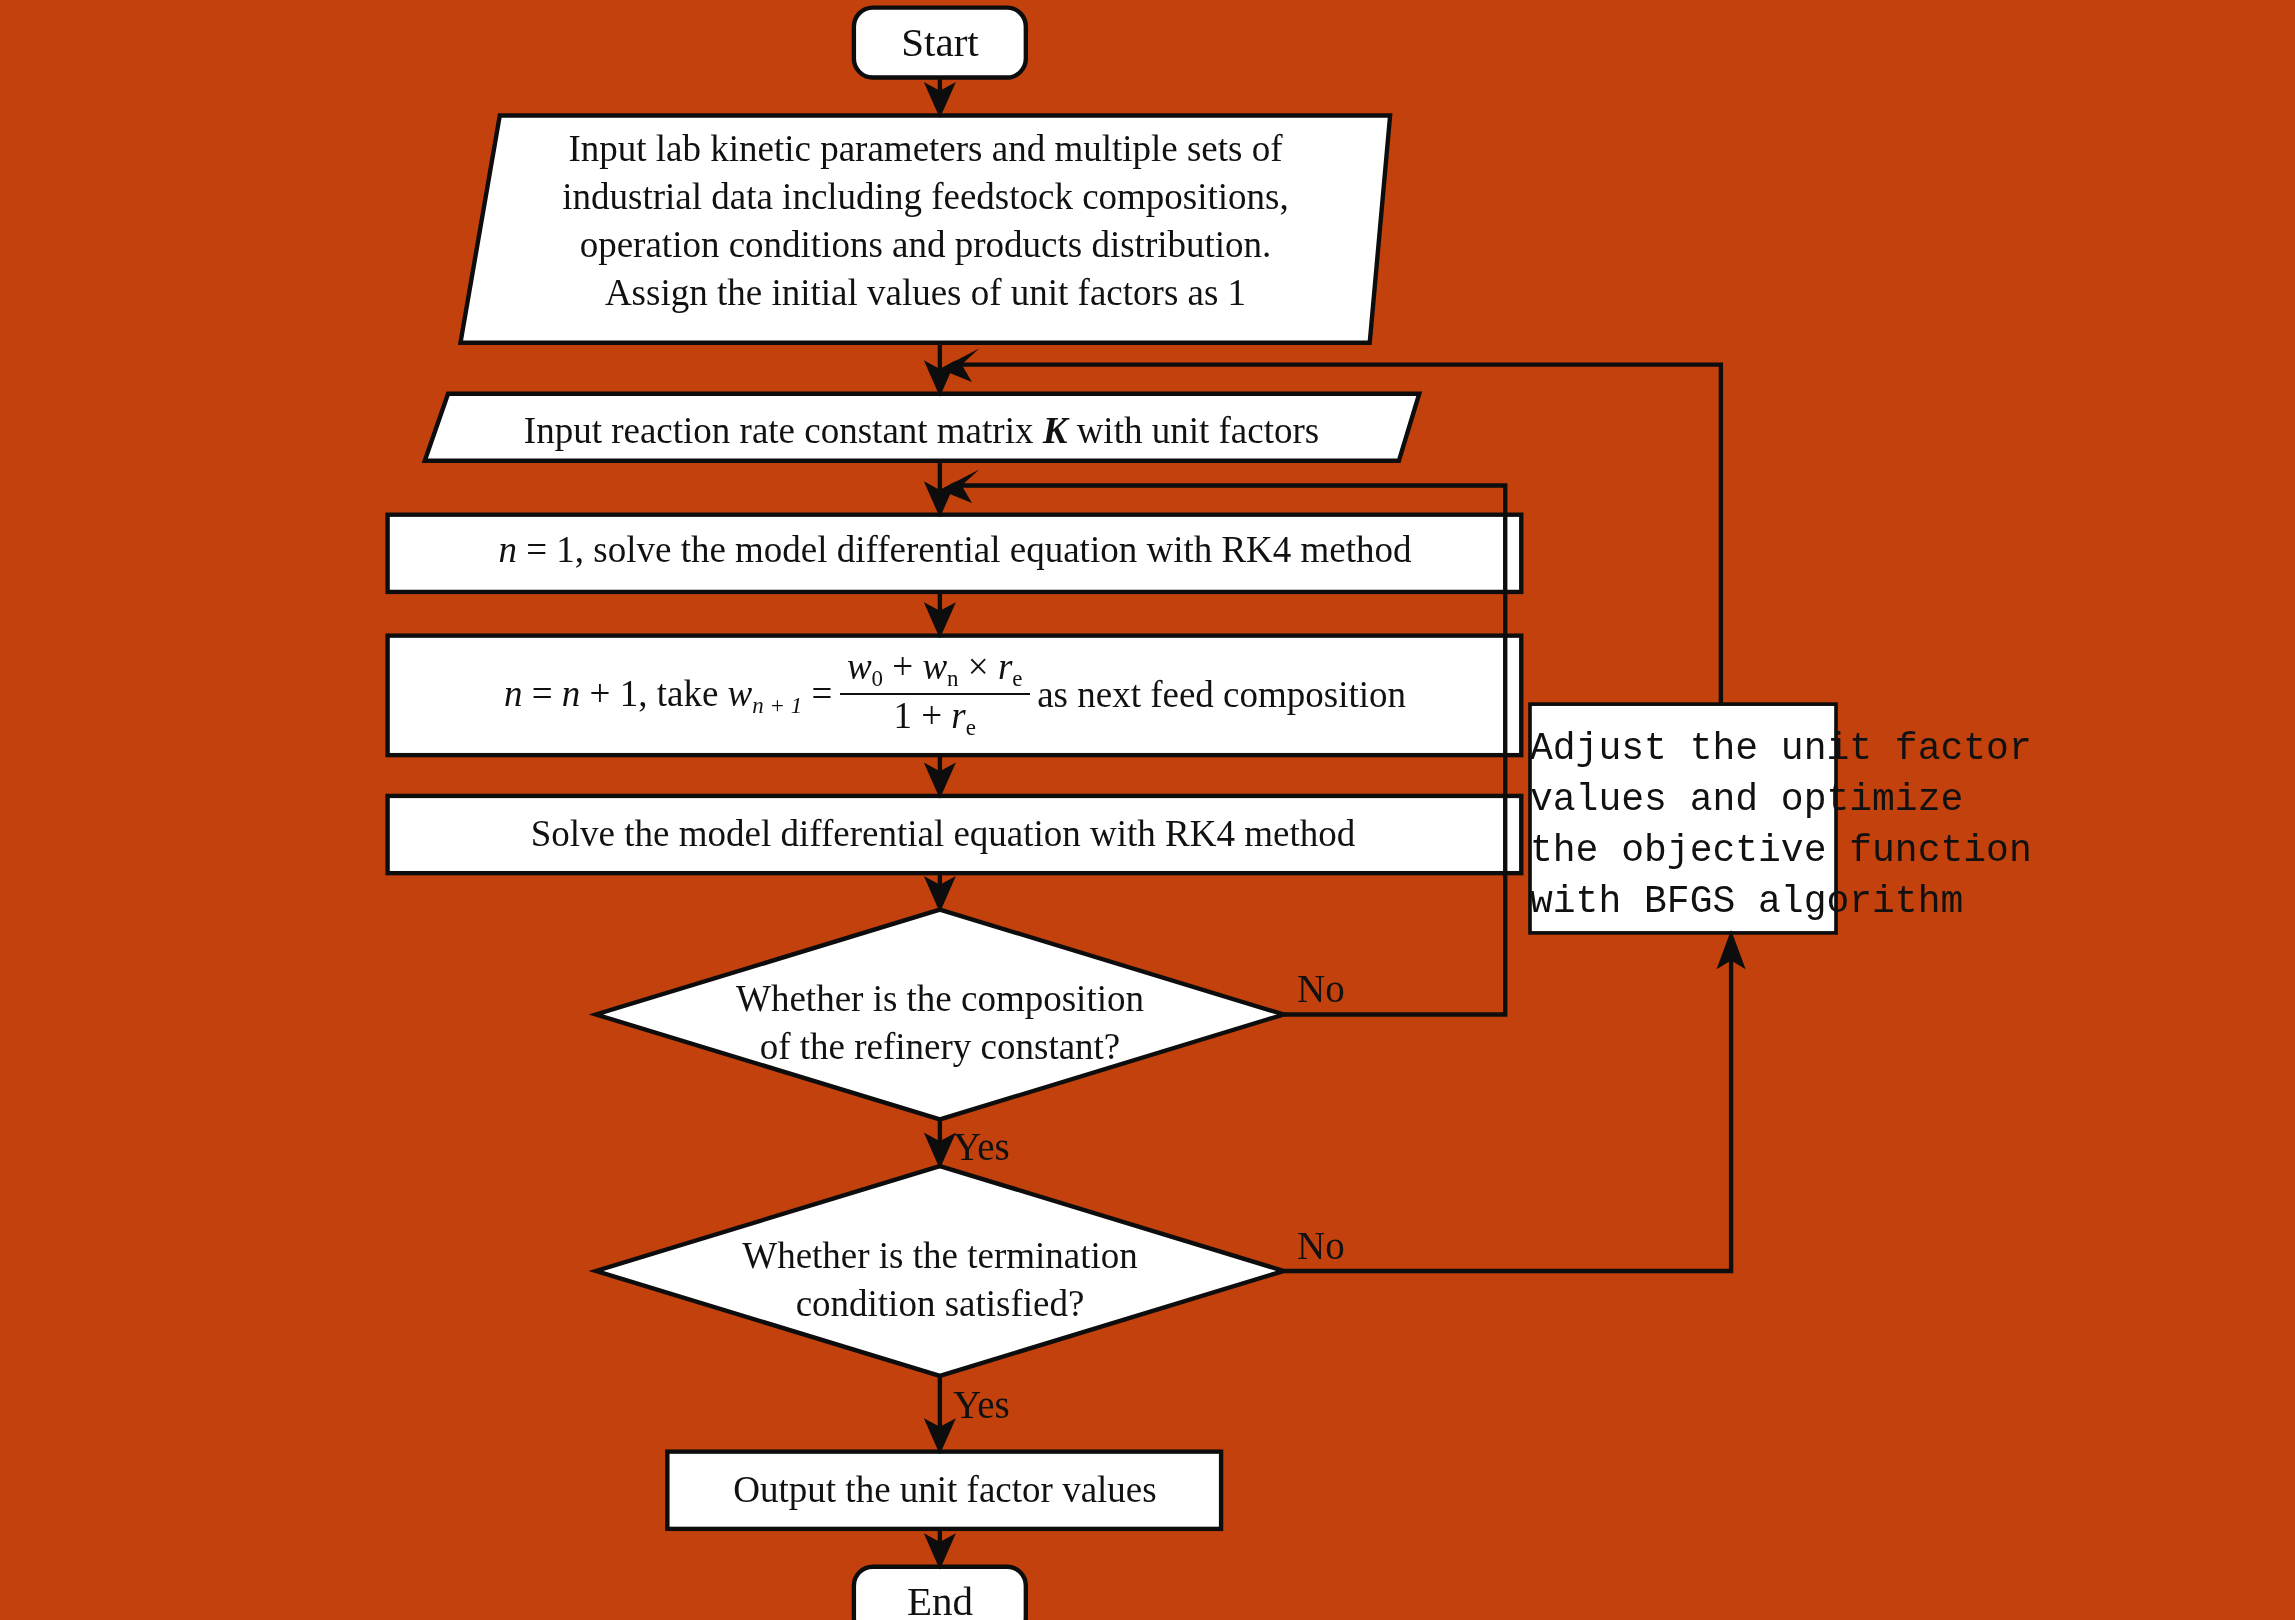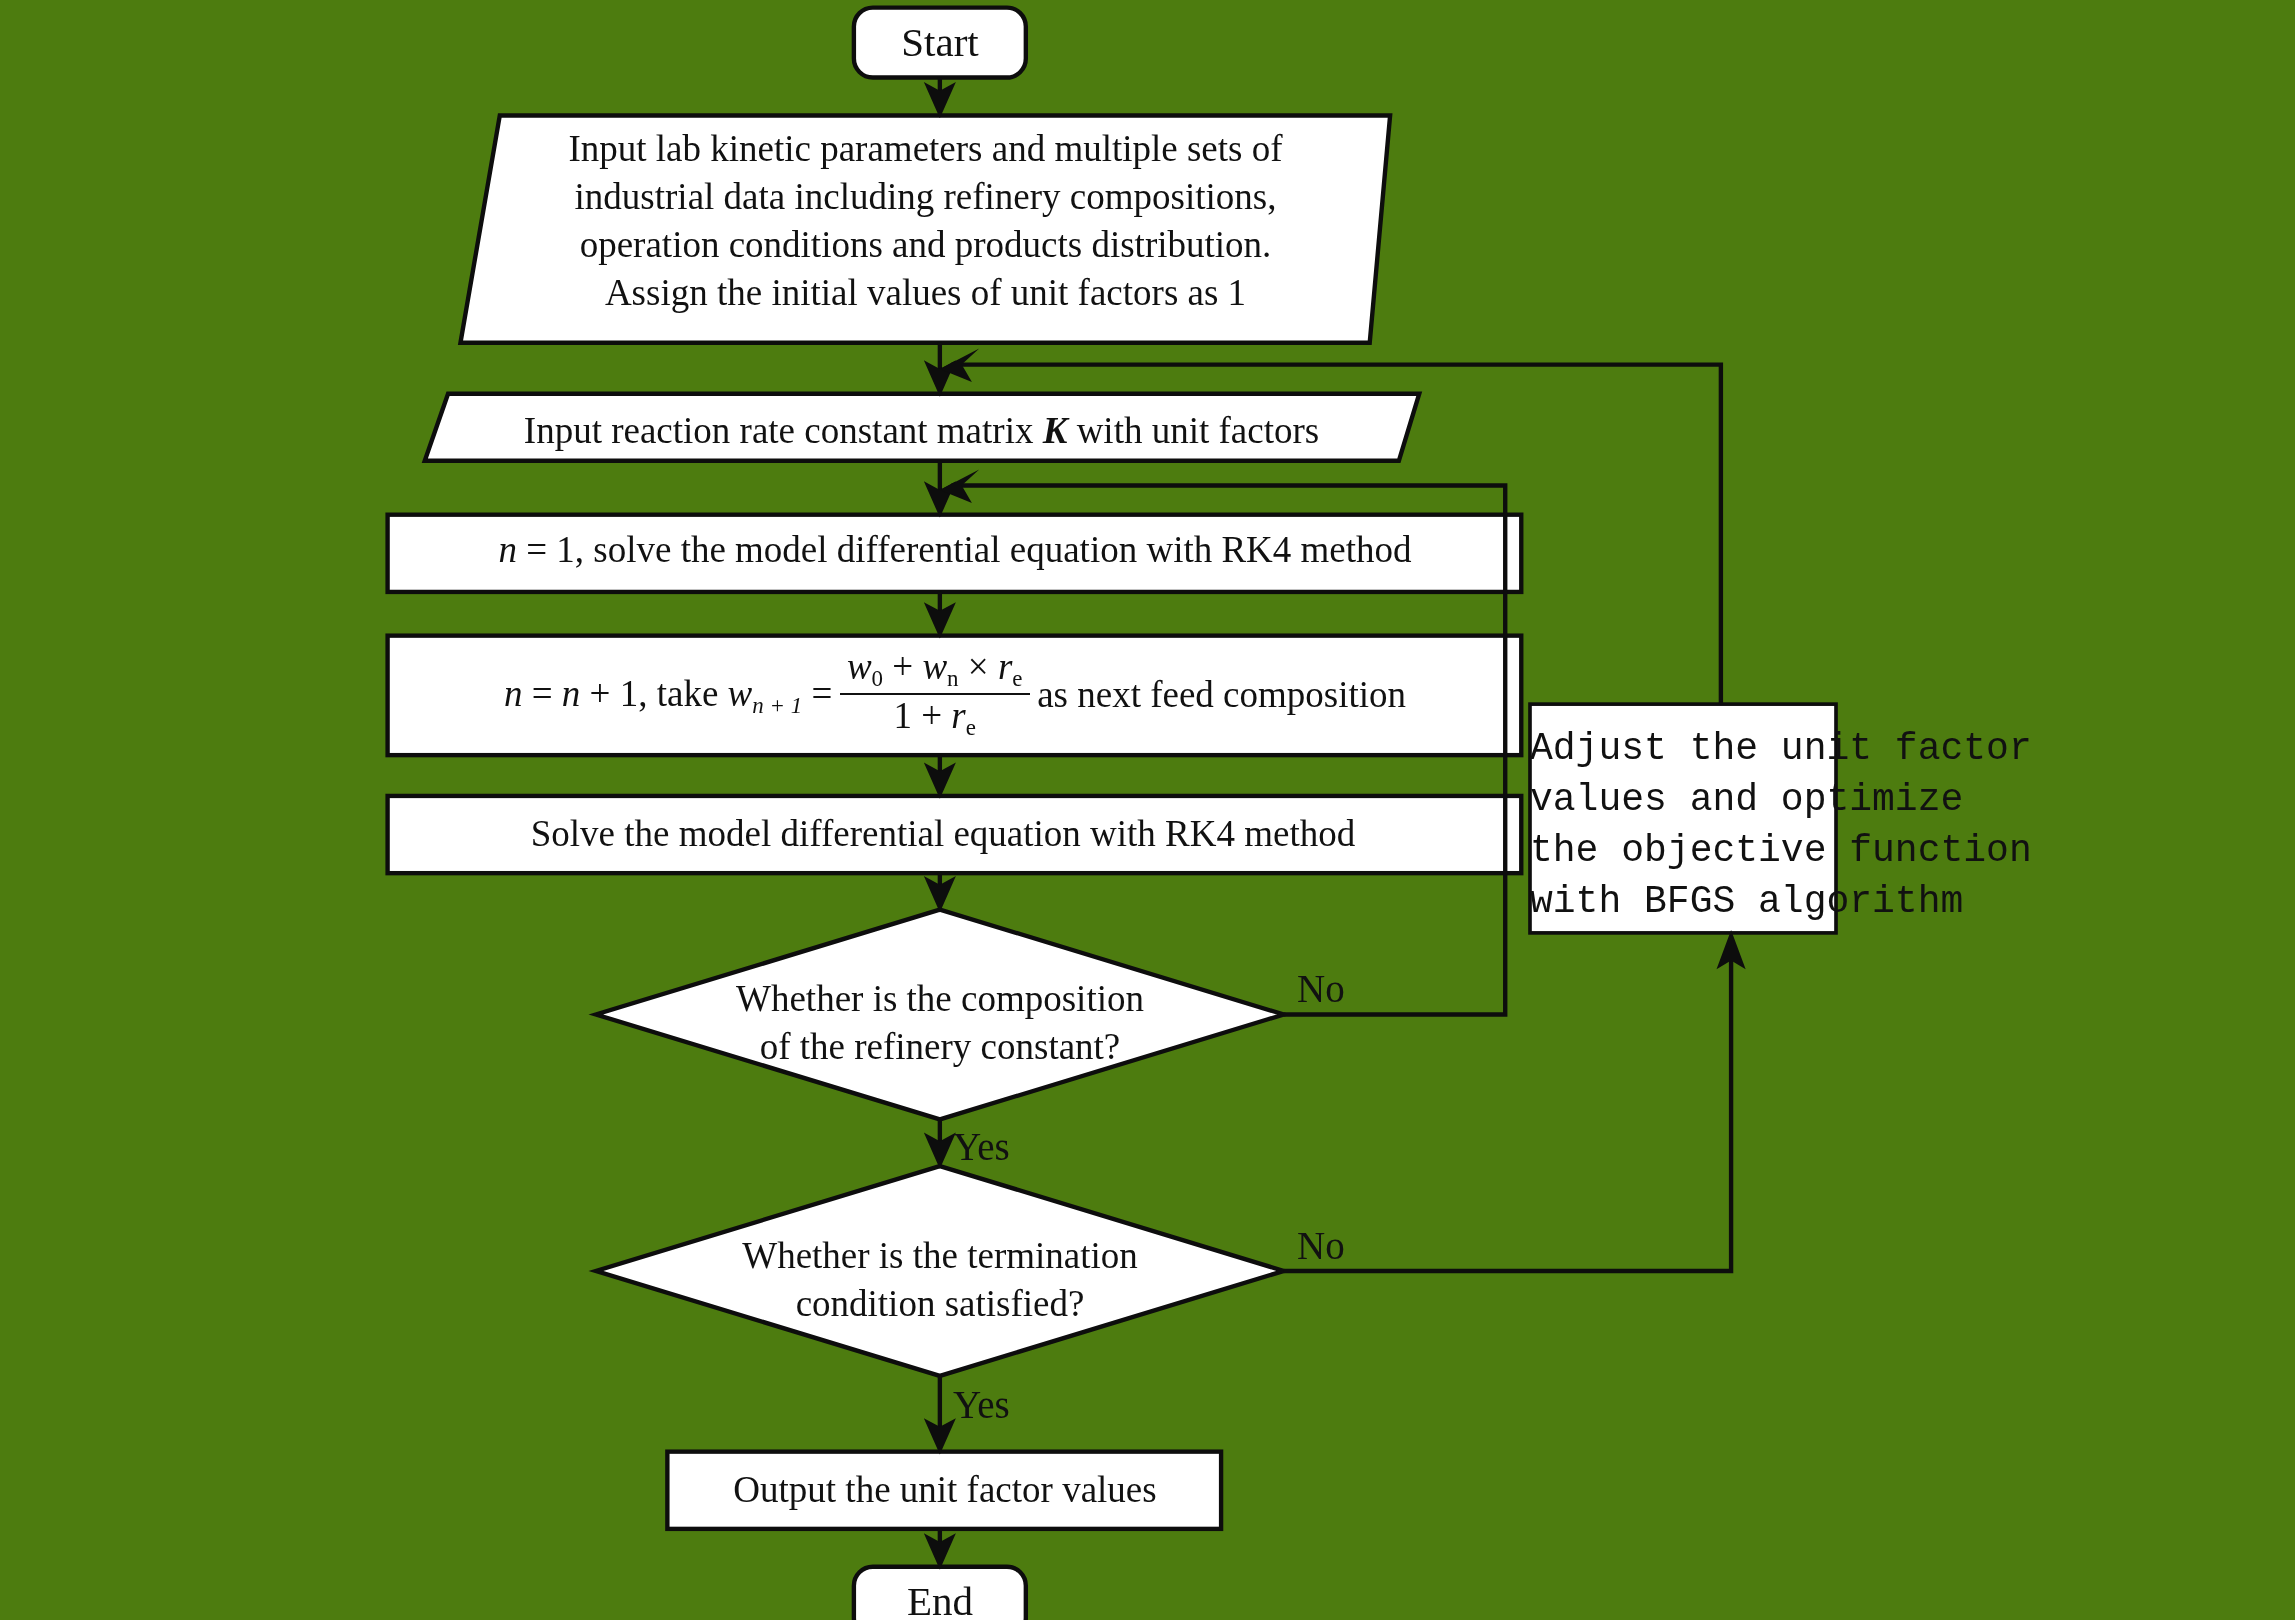--- a/index.html
+++ b/index.html
@@ -4,21 +4,21 @@
 <style>
   html, body {
     margin: 0;
     padding: 0;
     background: #ffffff;
   }
   #stage {
     position: relative;
     width: 2295px;
     height: 1621px;
-    background: #4d7c0f;
+    background: #c2410c;
     font-family: "Liberation Serif", "DejaVu Serif", serif;
   }
   svg#flow {
     position: absolute;
     top: 0;
     left: 0;
     width: 2295px;
     height: 1621px;
   }
   .shape {
@@ -162,21 +162,21 @@
 
     <path class="conn" d="M2362,966 L2362,500 L1306,500"></path>
     <polygon class="arrowhead" points="1290,506 1344,478 1320,500 1334,524"></polygon>
 
   </svg>
 
   <div class="node-text term-text" style="left:854px; top:7.3px; width:172px; height:70px; display:flex; align-items:center; justify-content:center;">Start</div>
 
   <div class="node-text" style="left:481px; top:125px; width:889px;">
     <div>Input lab kinetic parameters and multiple sets of</div>
-    <div>industrial data including refinery compositions,</div>
+    <div>industrial data including feedstock compositions,</div>
     <div>operation conditions and products distribution.</div>
     <div>Assign the initial values of unit factors as 1</div>
   </div>
 
   <div class="node-text" style="left:437px; top:407px; width:969px;">
     <span>Input reaction rate constant matrix </span><span class="mb">K</span><span> with unit factors</span>
   </div>
 
   <div class="node-text" style="left:388px; top:526px; width:1134px;text-align:center;">
     <span class="mi">n</span><span> = 1, solve the model differential equation with RK4 method</span>

